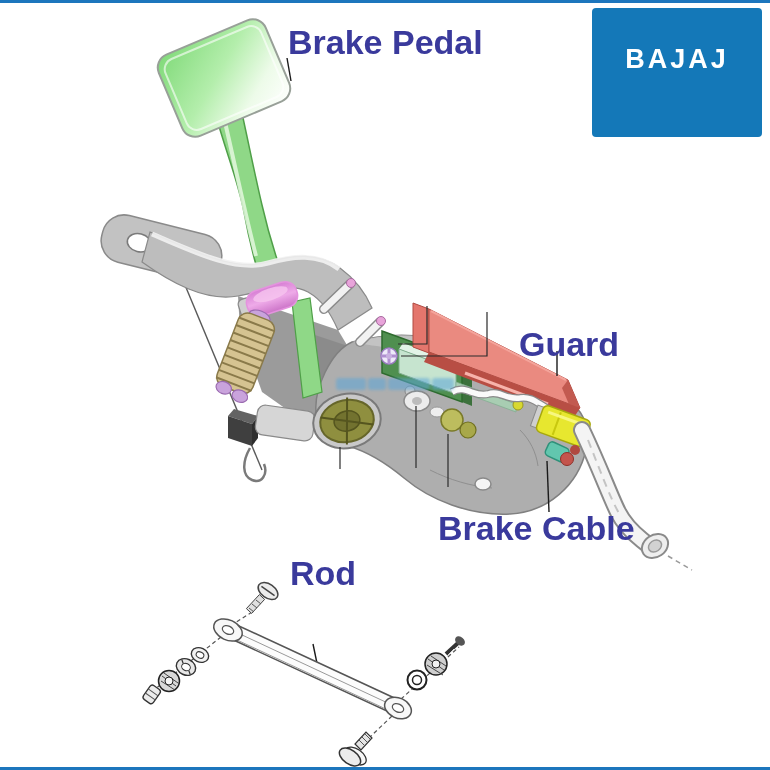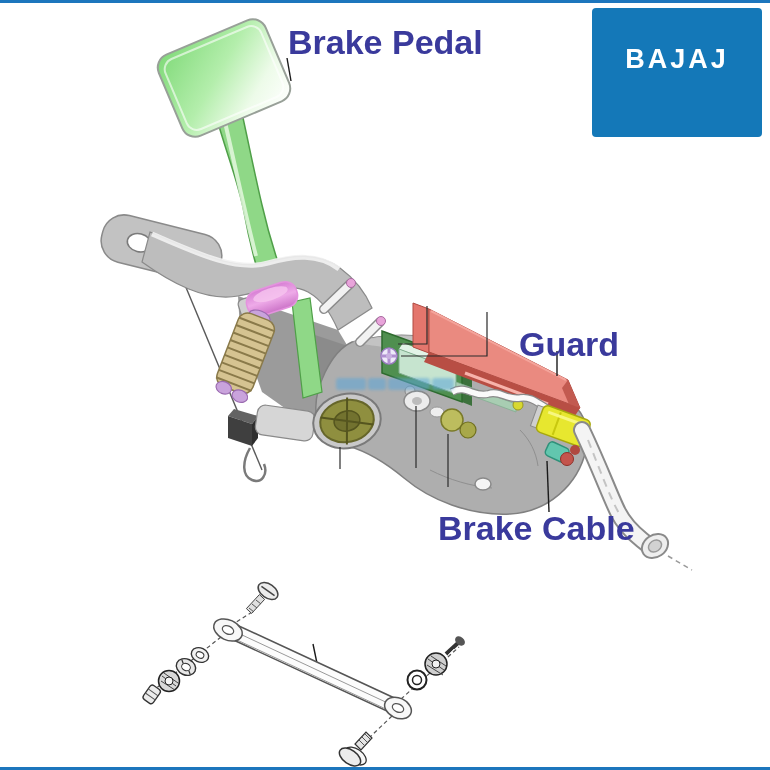--- a/index.html
+++ b/index.html
@@ -284,19 +284,20 @@
 </svg>
 
 <div id="watermark">
   <i style="width:30px"></i><i style="width:18px"></i><i style="width:42px"></i><i style="width:22px"></i>
 </div>
 
 <div class="part-label" id="brake-pedal-label">Brake Pedal</div>
 <div class="part-label" id="guard-label">Guard</div>
 <div class="part-label" id="brake-cable-label">Brake Cable</div>
 <div class="part-label" id="torque-rod-label">
+  <div>Rod</div>
 </div>
 
 <div id="bajaj-logo">
   <div class="logo-brand">BAJAJ</div>
   <div class="logo-underline"></div>
   <div class="logo-chevron"></div>
 </div>
 
 </body></html>

